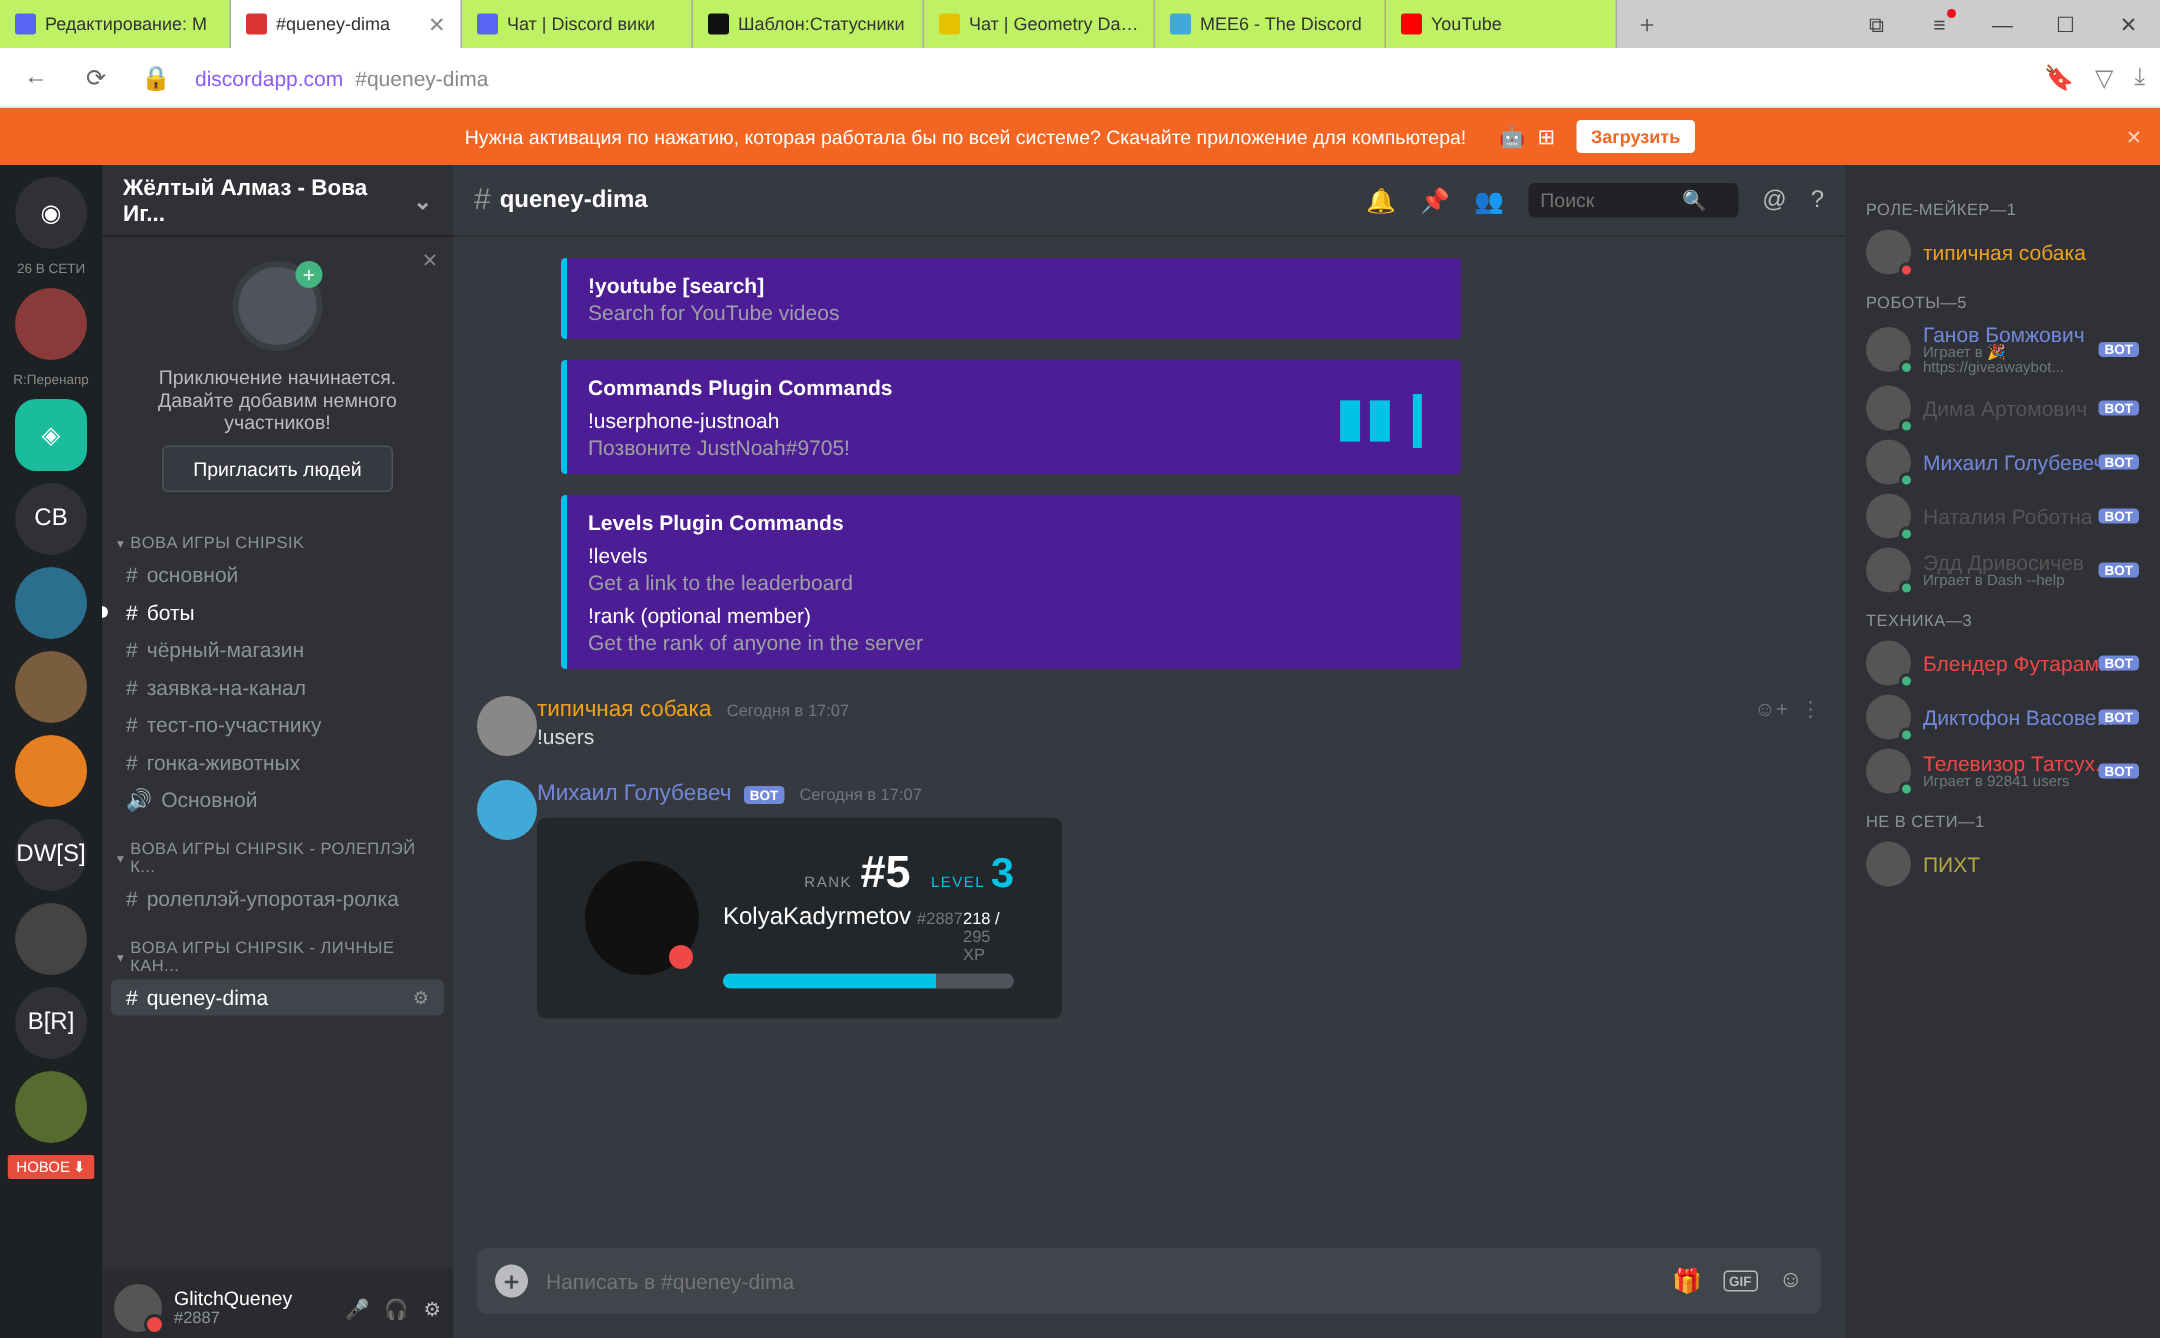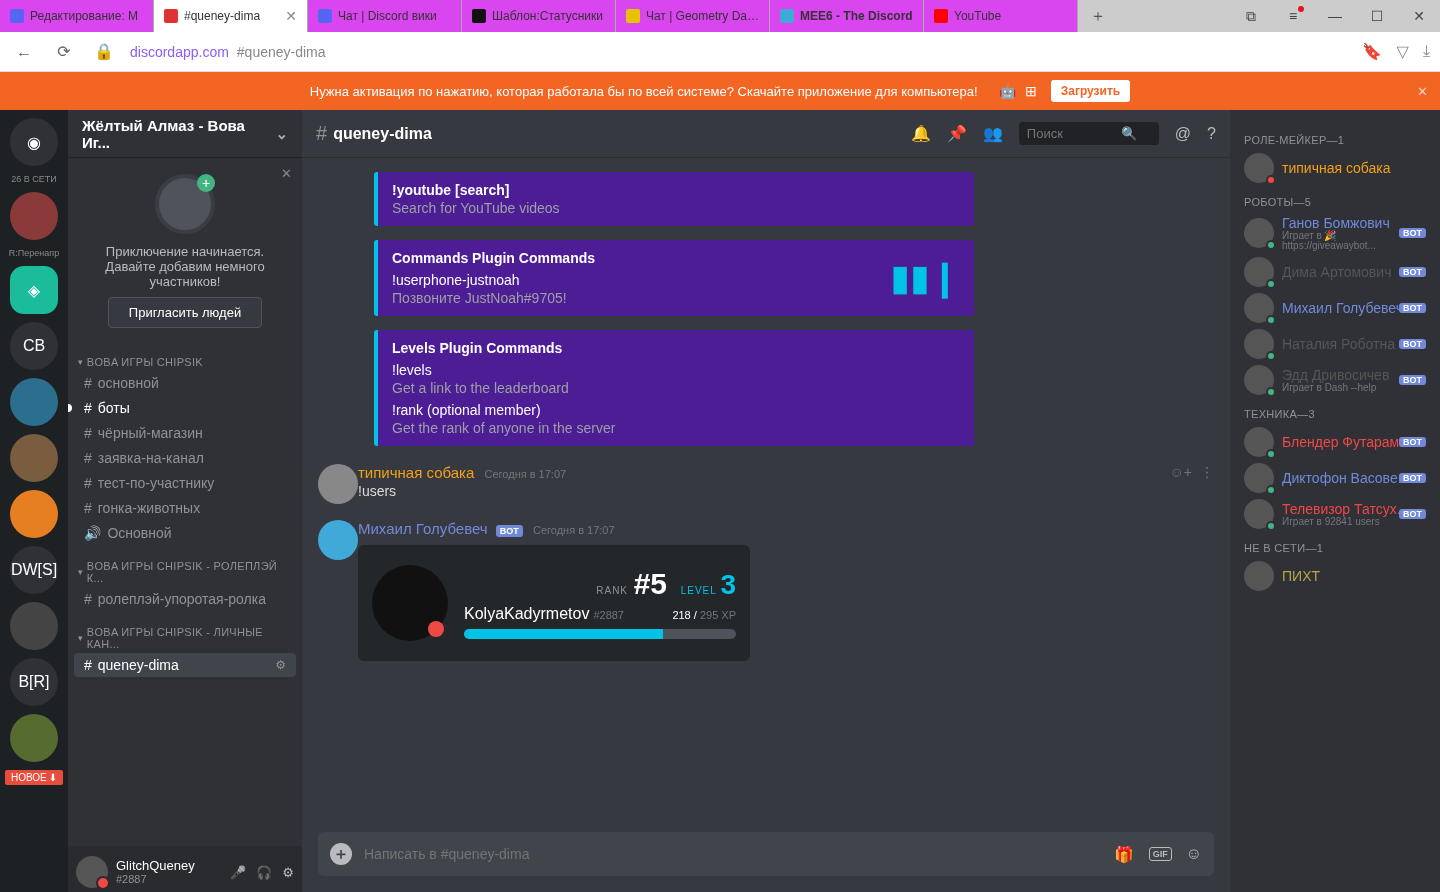--- a/index.html
+++ b/index.html
@@ -1,20 +1,20 @@
 <!DOCTYPE html>
 <html><head>
 <meta charset="utf-8">
 <style>
 * { margin: 0; padding: 0; box-sizing: border-box; font-family: "Segoe UI", Arial, sans-serif; }
 body { width: 1440px; height: 892px; overflow: hidden; background: #36393f; }
 
 
 .browser-tabs { height: 32px; background: #ccc; display: flex; align-items: stretch; }
-.browser-tab { display: flex; align-items: center; padding: 0 10px; gap: 6px; font-size: 12px; color: #333; background: #d946ef; border-right: 1px solid #aaa; position: relative; min-width: 0; flex: 0 0 154px; overflow: hidden; white-space: nowrap; }
+.browser-tab { display: flex; align-items: center; padding: 0 10px; gap: 6px; font-size: 12px; color: #333; background: #bef264; border-right: 1px solid #aaa; position: relative; min-width: 0; flex: 0 0 154px; overflow: hidden; white-space: nowrap; }
 .browser-tab.active { background: #fff; }
 .tab-x { margin-left:auto; color:#888; cursor:pointer; font-size:14px;}
 .tab-add { width:40px; display:flex; align-items:center; justify-content:center; color:#555;}
 .browser-controls { margin-left:auto; display:flex; }
 .browser-controls div { width:42px; display:flex; align-items:center; justify-content:center; color:#444; font-size:14px; position:relative;}
 .red-dot { position:absolute; top:6px; right:10px; width:6px; height:6px; background:#e81123; border-radius:50%;}
 .addr-bar { height: 40px; background: #fff; display:flex; align-items:center; padding: 0 10px; gap:12px; border-bottom:1px solid #ddd;}
 .addr-btn { width:28px; height:28px; display:flex; align-items:center; justify-content:center; color:#666; border-radius:50%;}
 .addr-field { flex:1; display:flex; align-items:center; gap:8px; font-size:14px; color:#555;}
 .addr-field .host { color:#8b5cf6; }
@@ -74,21 +74,21 @@
 .msg { display:flex; padding:12px 0 4px; }
 .msg .avatar{ width:40px; height:40px; border-radius:50%; background:#555; flex-shrink:0;}
 .msg .body{ flex:1;}
 .msg .author{ font-size:15px;}
 .msg .author .name{ color:#f0a118; font-weight:500;}
 .msg .author .bot{ background:#7289da; color:#fff; font-size:9px; padding:1px 4px; border-radius:3px; margin-left:4px; font-weight:600;}
 .msg .author .ts{ color:#72767d; font-size:11px; margin-left:6px;}
 .msg .content{ color:#dcddde; font-size:14px; margin-top:2px;}
 .msg .actions{ margin-left:auto; color:#72767d; display:flex; gap:8px; font-size:14px;}
 
-.rank-card { background:#23272a; border-radius:6px; padding:20px 14px; width:392px; margin-top:8px; display:flex; align-items:center; gap:16px;}
+.rank-card { background:#23272a; border-radius:6px; padding:20px 32px; width:350px; margin-top:8px; display:flex; align-items:center; gap:16px;}
 .rank-card .big-av{ width:76px; height:76px; border-radius:50%; background:#111; position:relative;}
 .rank-card .big-av::after{content:""; position:absolute; bottom:4px; right:4px; width:16px; height:16px; border-radius:50%; background:#f04747;}
 .rank-right { flex:1;}
 .rank-line1{ text-align:right; color:#fff; font-size:13px;}
 .rank-line1 .lbl{ color:#8e9297; font-size:10px; letter-spacing:1px; margin-right:2px;}
 .rank-line1 .big{ font-size:30px; font-weight:600; }
 .rank-line1 .lvl-lbl{ color:#00c3e6; font-size:10px; letter-spacing:1px; margin-left:10px;}
 .rank-line1 .lvl{ color:#00c3e6; font-size:28px; font-weight:600;}
 .rank-line2{ display:flex; align-items:baseline; color:#fff; margin-top:4px;}
 .rank-line2 .uname{ font-size:16px;}
@@ -132,21 +132,21 @@
         <span class="favicon" style="background:#5865F2"></span>
         <span style="overflow:hidden;text-overflow:ellipsis;">Чат | Discord вики</span>
       </div><div class="browser-tab">
         <span class="favicon" style="background:#111"></span>
         <span style="overflow:hidden;text-overflow:ellipsis;">Шаблон:Статусники</span>
       </div><div class="browser-tab">
         <span class="favicon" style="background:#e6c300"></span>
         <span style="overflow:hidden;text-overflow:ellipsis;">Чат | Geometry Dash</span>
       </div><div class="browser-tab">
         <span class="favicon" style="background:#40a9d8"></span>
-        <span style="overflow:hidden;text-overflow:ellipsis;font-weight:bold;">MEE6 - The Discord</span>
+        <span style="overflow:hidden;text-overflow:ellipsis;">MEE6 - The Discord</span>
       </div><div class="browser-tab">
         <span class="favicon" style="background:#f00"></span>
         <span style="overflow:hidden;text-overflow:ellipsis;">YouTube</span>
       </div></div>
   <div class="tab-add">＋</div>
   <div class="browser-controls">
     <div>⧉</div>
     <div>≡<span class="red-dot"></span></div>
     <div>—</div>
     <div>☐</div>

